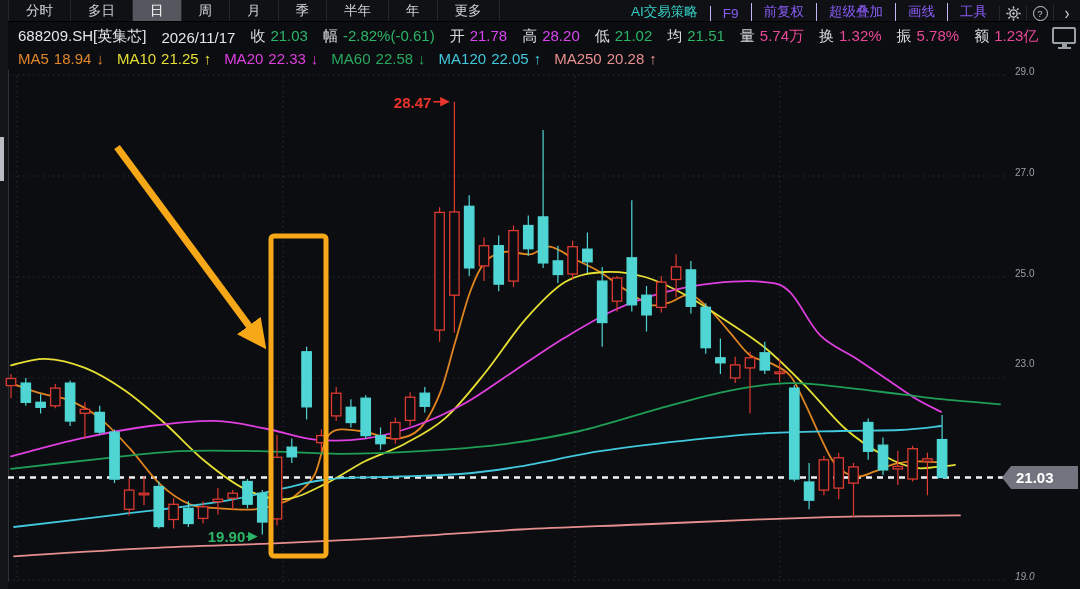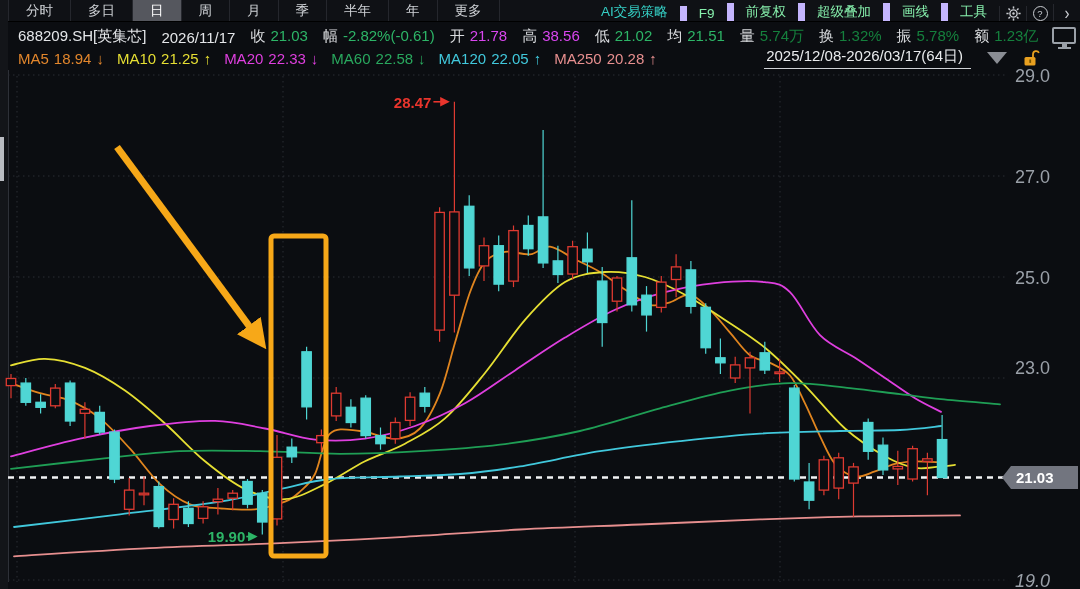--- a/index.html
+++ b/index.html
@@ -10,49 +10,49 @@
   .gutter-sliver{position:absolute;left:0;top:137px;width:4px;height:44px;background:#b9bcc2}
   
   .row1{position:absolute;top:0;left:8px;right:0;height:21px;background:#0f1115;
         display:flex;align-items:stretch;border-bottom:1px solid #000}
   .tabs{display:flex;align-items:stretch}
   .tab{padding:0 17px;display:flex;align-items:center;font-size:13.5px;color:#cfd2d6;
        border-right:1px solid #25272d;white-space:nowrap;cursor:default}
   .tab:first-child{border-left:1px solid #25272d}
   .tab.active{background:#55575e;color:#ffffff}
   .row1-right{margin-left:auto;display:flex;align-items:flex-end}
-  .tbtn{padding:0 12px;font-size:13.5px;color:#86efac;border-left:7px solid #c4b5fd;
+  .tbtn{padding:0 12px;font-size:13.5px;color:#8b5cf6;border-left:1px solid #c4b5fd;
         display:flex;align-items:center;white-space:nowrap}
   .tbtn.ai{color:#35d0c6;border-left:none}
   .ibtn{width:26px;display:flex;align-items:center;justify-content:center;border-left:1px solid #25272d;color:#c9ccd1}
   .qmark{width:13px;height:13px;border:1.3px solid #c9ccd1;border-radius:50%;
          font-size:9.5px;display:flex;align-items:center;justify-content:center;color:#c9ccd1}
   .chev{font-size:15px;color:#c9ccd1;transform:scaleY(1.25)}
   
   .row2{position:absolute;top:21px;left:8px;right:0;height:25px;display:flex;align-items:flex-end;
         font-size:15px;color:#e4e6e9;gap:15px;padding-left:10px;white-space:nowrap;overflow:hidden}
   .fld{display:flex;gap:5px}
   .fld .lb{color:#d9dbde}
-  .c-up{color:#d946ef}.c-down{color:#2db567}.c-flat{color:#15803d}
+  .c-up{color:#d946ef}.c-down{color:#2db567}.c-flat{color:#ec4899}
   
   .row3{position:absolute;top:46px;left:8px;right:0;height:24px;display:flex;align-items:center;
         font-size:15px;gap:13px;padding-left:10px;white-space:nowrap}
   .ma{display:flex;gap:5px}
   .c-ma5{color:#e2862c}.c-ma10{color:#e6df33}.c-ma20{color:#df3fdf}
   .c-ma60{color:#29a85e}.c-ma120{color:#41c8dc}.c-ma250{color:#e78f8f}
   .range-wrap{margin-left:auto;display:flex;align-items:center;gap:16px;margin-right:40px}
   .range{color:#eaecee;border-bottom:1px solid #cfd2d6;padding:0 8px 2px 2px;font-size:15px}
   .tri-down{width:0;height:0;border-left:10px solid transparent;border-right:10px solid transparent;
             border-top:12px solid #8a8d94}
   
   #chart-svg{position:absolute;top:70px;left:0;width:1080px;height:519px}
   .grid{stroke:#2b2e35;stroke-width:1;stroke-dasharray:1.5 3.5}
   .ann-high{fill:#ea352d;font-size:15px;font-weight:bold}
   .ann-low{fill:#2db567;font-size:15px;font-weight:bold}
-  .ytick{position:absolute;left:1015px;width:60px;font-size:18px;color:#9aa0a8}
+  .ytick{position:absolute;left:1015px;width:60px;font-size:10px;color:#9aa0a8}
   .price-badge{position:absolute;left:1002px;width:76px;height:23px;background:#72757f;color:#fff;
                font-size:15px;font-weight:bold;line-height:23px;padding-left:14px;box-sizing:border-box;
                clip-path:polygon(9px 0,100% 0,100% 100%,9px 100%,0 50%)}
   
   .monitor{position:absolute;right:3px;top:27px;width:26px;height:22px}
   .mon-screen{width:20px;height:13px;border:2px solid #9aa0a8;border-radius:2px;margin:0 auto}
   .mon-neck{width:5px;height:3px;background:#9aa0a8;margin:0 auto}
   .mon-base{width:13px;height:2px;background:#9aa0a8;margin:0 auto}
   .frameL{position:absolute;left:8px;top:70px;width:1px;height:512px;background:#2e3138}
 </style>
@@ -116,21 +116,21 @@
   <span class="fld">
       <span class="lb">幅</span>
       <span class="c-down">-2.82%(-0.61)</span>
     </span>
   <span class="fld">
       <span class="lb">开</span>
       <span class="c-up">21.78</span>
     </span>
   <span class="fld">
       <span class="lb">高</span>
-      <span class="c-up">38.56</span>
+      <span class="c-up">28.20</span>
     </span>
   <span class="fld">
       <span class="lb">低</span>
       <span class="c-down">21.02</span>
     </span>
   <span class="fld">
       <span class="lb">均</span>
       <span class="c-down">21.51</span>
     </span>
   <span class="fld">
@@ -180,29 +180,20 @@
   <span class="ma c-ma120">
       <span>MA120</span>
       <span>22.05</span>
       <span>↑</span>
     </span>
   <span class="ma c-ma250">
       <span>MA250</span>
       <span>20.28</span>
       <span>↑</span>
     </span>
-  <span class="range-wrap">
-    <span class="range">2025/12/08-2026/03/17(64日)</span>
-    <span class="tri-down"></span>
-    <svg width="17" height="18" viewBox="0 0 17 18">
-      <path d="M10 8 V5.2 a3.1 3.1 0 0 1 5.9 -1.3" stroke="#e8a020" fill="none" stroke-width="1.8"></path>
-      <rect x="1.5" y="8" width="11" height="8.5" rx="1.5" fill="#e8a020"></rect>
-      <rect x="6.3" y="10.5" width="1.8" height="3.4" fill="#7a5500"></rect>
-    </svg>
-  </span>
 </div>
 
 <div class="frameL"></div>
 <svg id="chart-svg" viewBox="0 0 1080 519">
   <defs>
     <marker id="arr-red" markerWidth="6" markerHeight="6" refX="4.5" refY="3" orient="auto">
       <path d="M0,0 L6,3 L0,6 Z" fill="#ea352d"></path>
     </marker>
     <marker id="arr-green" markerWidth="6" markerHeight="6" refX="4.5" refY="3" orient="auto">
       <path d="M0,0 L6,3 L0,6 Z" fill="#2db567"></path>

